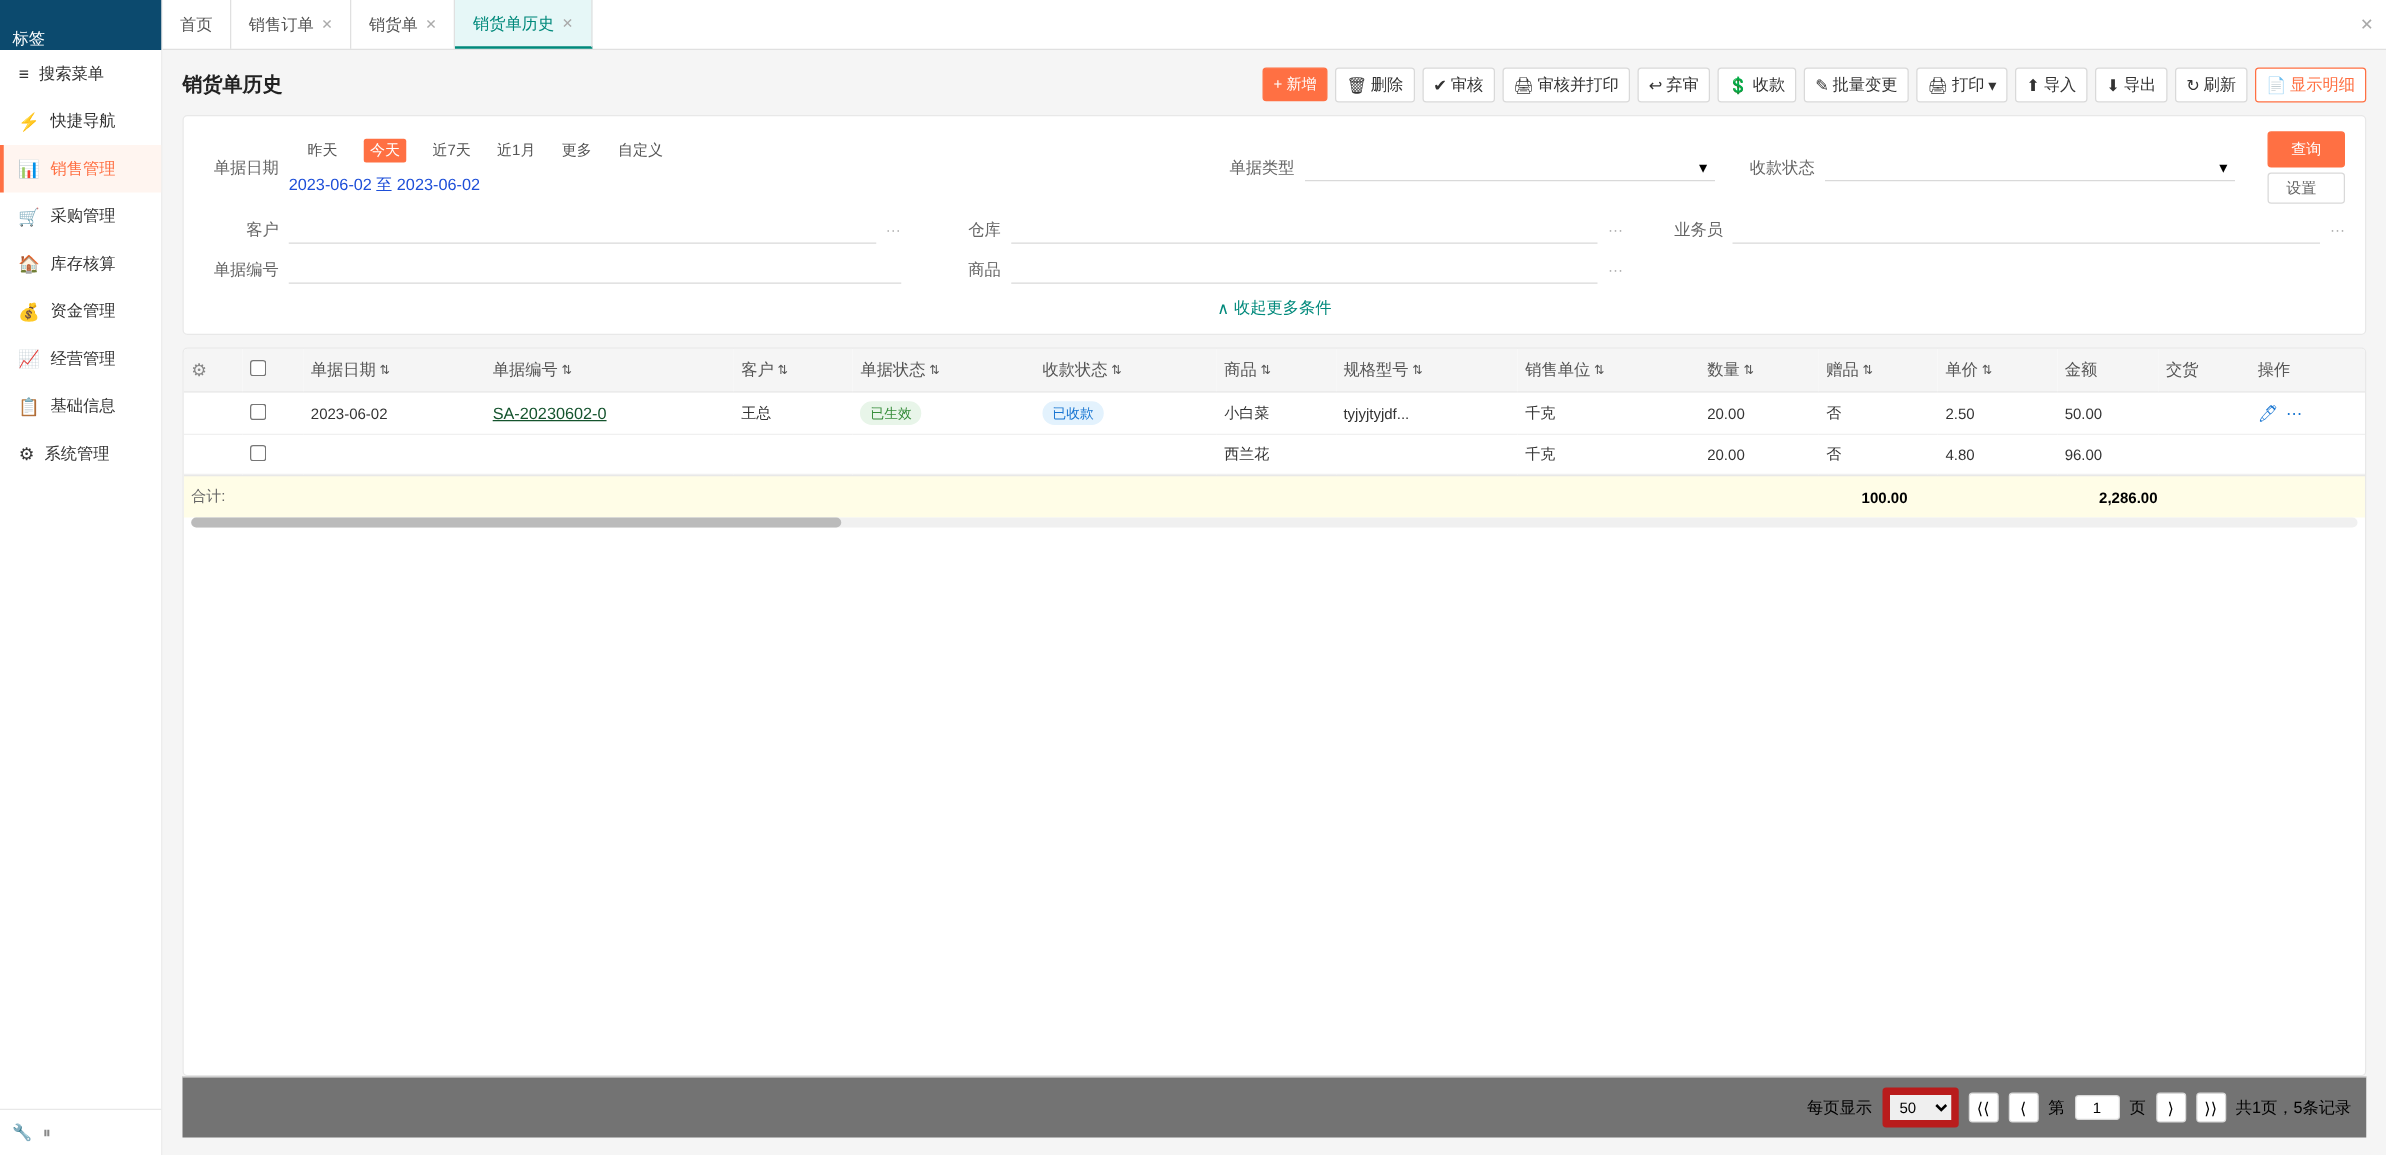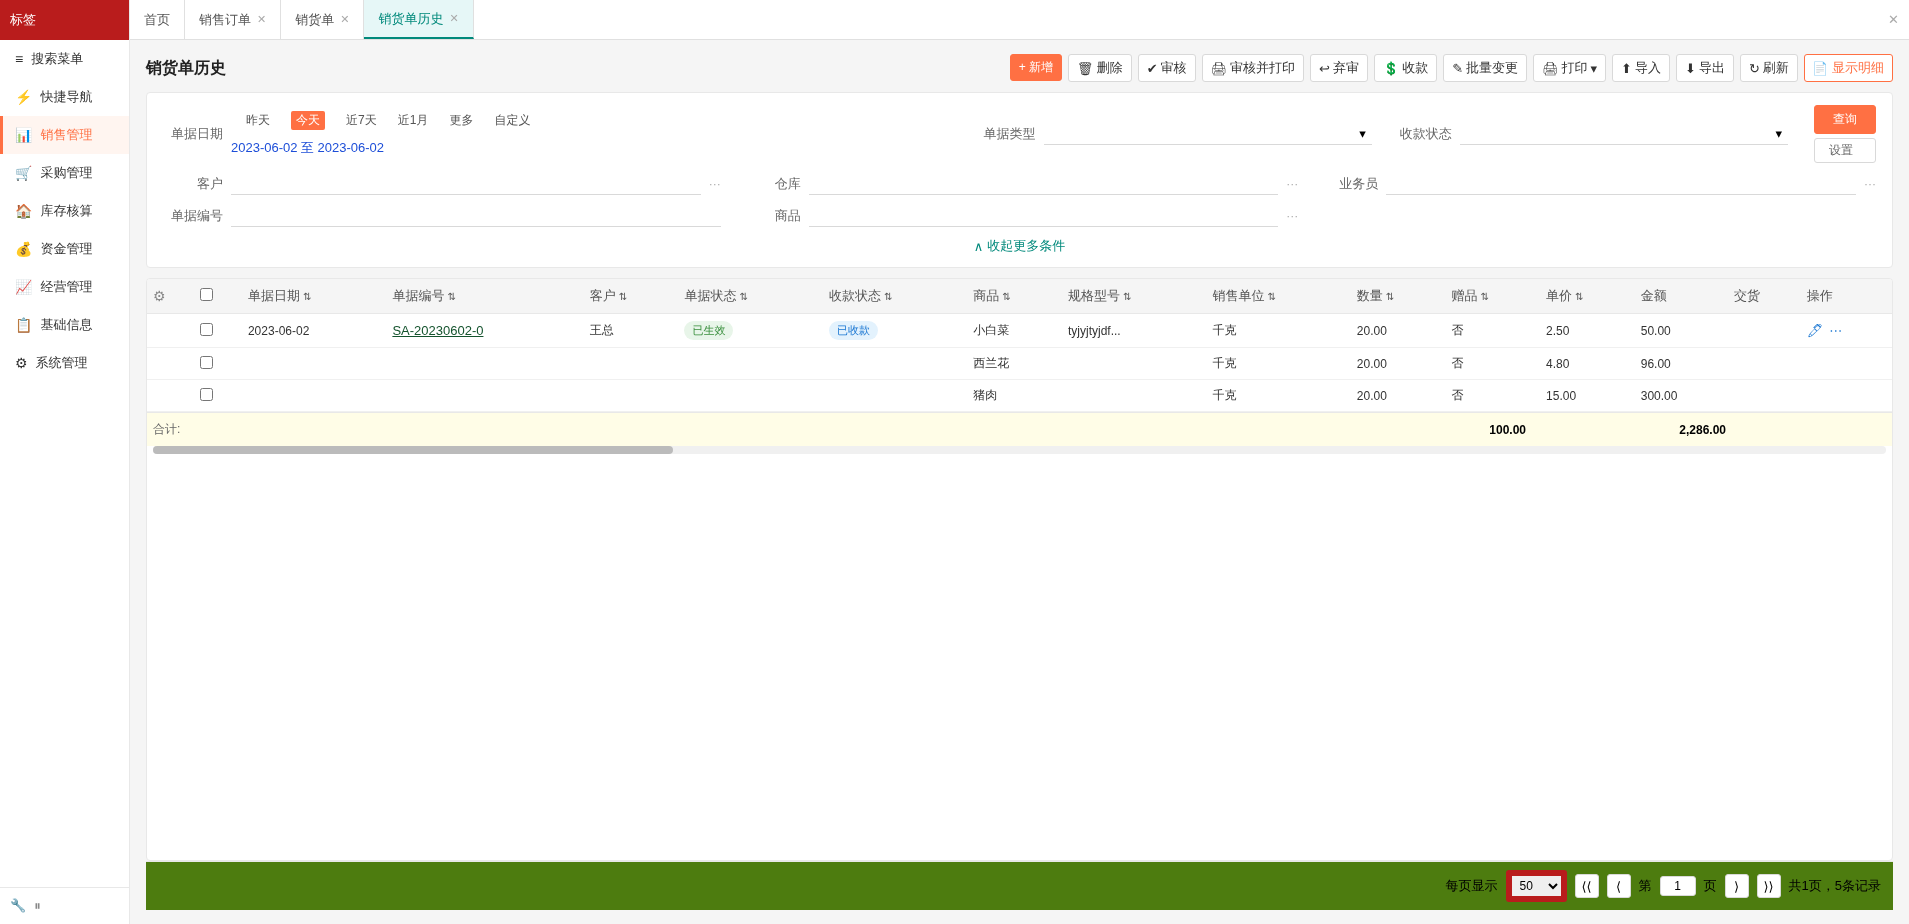--- a/index.html
+++ b/index.html
@@ -9,23 +9,23 @@
     .sidebar {
       width: 130px;
       background: #fff;
       border-right: 1px solid #e8e8e8;
       display: flex;
       flex-direction: column;
       height: 100%;
     }
     .sidebar-logo {
       height: 40px;
-      background: #b91c1c;
-      display: flex;
-      align-items: center;
+      background: #0c4a6e;
+      display: flex;
+      align-items: flex-end;
       padding: 0 10px;
       color: #fff;
       font-size: 12px;
     }
     .sidebar-item {
       display: flex;
       align-items: center;
       padding: 10px 12px;
       cursor: pointer;
       color: #333;
@@ -217,21 +217,21 @@
     }
     .footer-label { color: #666; font-size: 12px; min-width: 80px; }
     .footer-sum { font-size: 12px; font-weight: bold; }
 
     
     .pagination {
       display: flex;
       align-items: center;
       justify-content: flex-end;
       padding: 8px 12px;
-      background: #4d7c0f;
+      background: #737373;
       border-top: 1px solid #e8e8e8;
       gap: 8px;
       font-size: 12px;
     }
     .page-btn {
       width: 24px;
       height: 24px;
       display: flex;
       align-items: center;
       justify-content: center;
@@ -595,38 +595,20 @@
       <td>西兰花</td>
       <td></td>
       <td>千克</td>
       <td>20.00</td>
       <td>否</td>
       <td>4.80</td>
       <td>96.00</td>
       <td></td>
       <td></td>
     </tr>
-            <tr>
-      <td></td>
-      <td><input type="checkbox" style=""></td>
-      <td></td>
-      <td><span class="link-text"></span></td>
-      <td></td>
-      <td></td>
-      <td></td>
-      <td>猪肉</td>
-      <td></td>
-      <td>千克</td>
-      <td>20.00</td>
-      <td>否</td>
-      <td>15.00</td>
-      <td>300.00</td>
-      <td></td>
-      <td></td>
-    </tr>
           </tbody>
       </table>
 
       <div class="table-footer">
         <span class="footer-label">合计:</span>
         <span style="flex:1;"></span>
         <span class="footer-sum" style="min-width:120px; text-align:right; padding-right:40px;">100.00</span>
         <span style="flex:0 0 80px;"></span>
         <span class="footer-sum" style="min-width:100px; text-align:right; padding-right:20px;">2,286.00</span>
         <span style="flex:0 0 140px;"></span>

